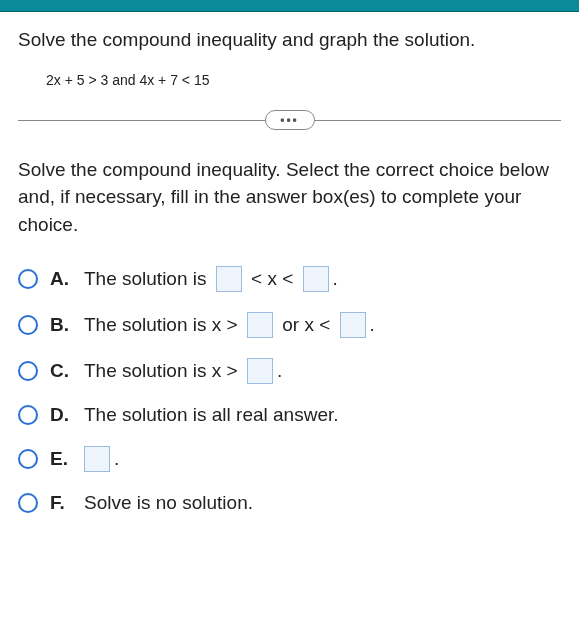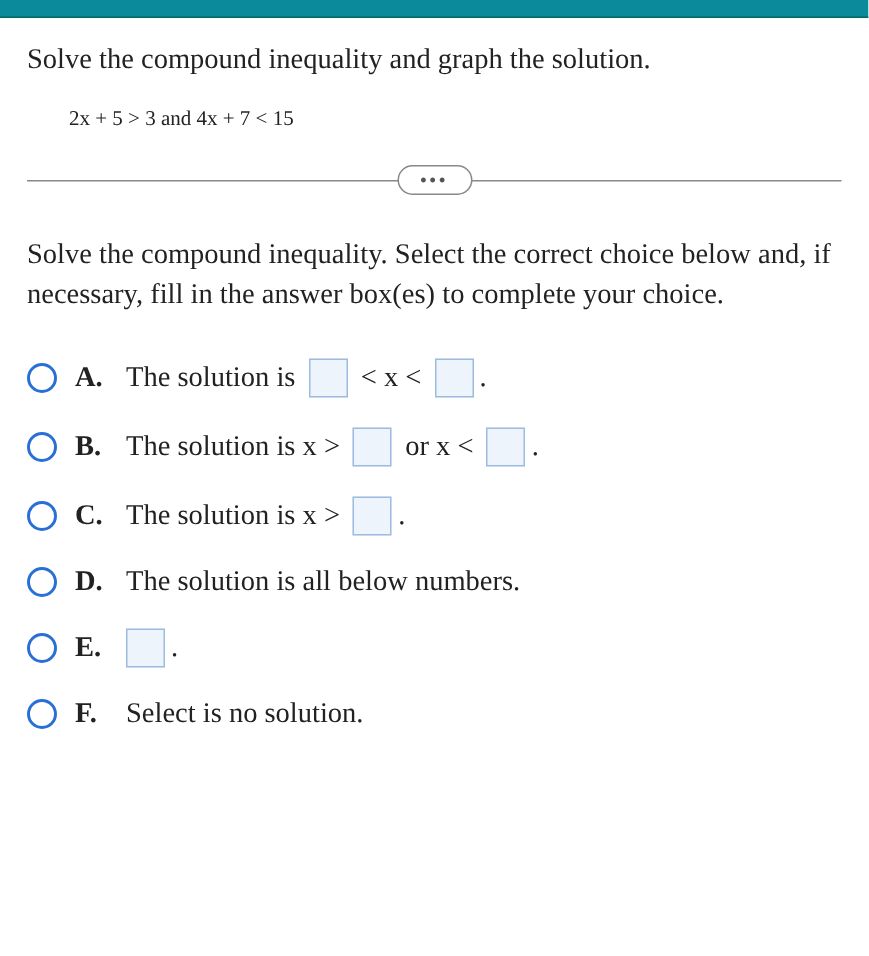--- a/index.html
+++ b/index.html
@@ -1,15 +1,15 @@
 <!DOCTYPE html>
 <html><head>
 <meta charset="utf-8">
 <style>
-  * { box-sizing: border-box; font-family: Liberation Serif, serif; }
+  * { box-sizing: border-box; }
   body {
     margin: 0;
     font-family: Arial, Helvetica, sans-serif;
     font-size: 19px;
     color: #222;
     background: #fff;
     width: 579px;
   }
   .topbar {
     height: 12px;
@@ -157,35 +157,35 @@
         <span class="seg">The solution is x &gt; </span>
         <span class="answer-box"></span>
         <span class="seg">.</span>
       </div>
     </div>
 
     <div class="choice">
       <div class="radio"></div>
       <div class="choice-letter">D.</div>
       <div class="choice-body">
-        <span class="seg">The solution is all below numbers.</span>
+        <span class="seg">The solution is all real answer.</span>
       </div>
     </div>
 
     <div class="choice">
       <div class="radio"></div>
       <div class="choice-letter">E.</div>
       <div class="choice-body">
         <span class="answer-box"></span>
         <span class="seg">.</span>
       </div>
     </div>
 
     <div class="choice">
       <div class="radio"></div>
       <div class="choice-letter">F.</div>
       <div class="choice-body">
-        <span class="seg">Select is no solution.</span>
+        <span class="seg">Solve is no solution.</span>
       </div>
     </div>
 
   </div>
 </div>
 
 </body></html>

